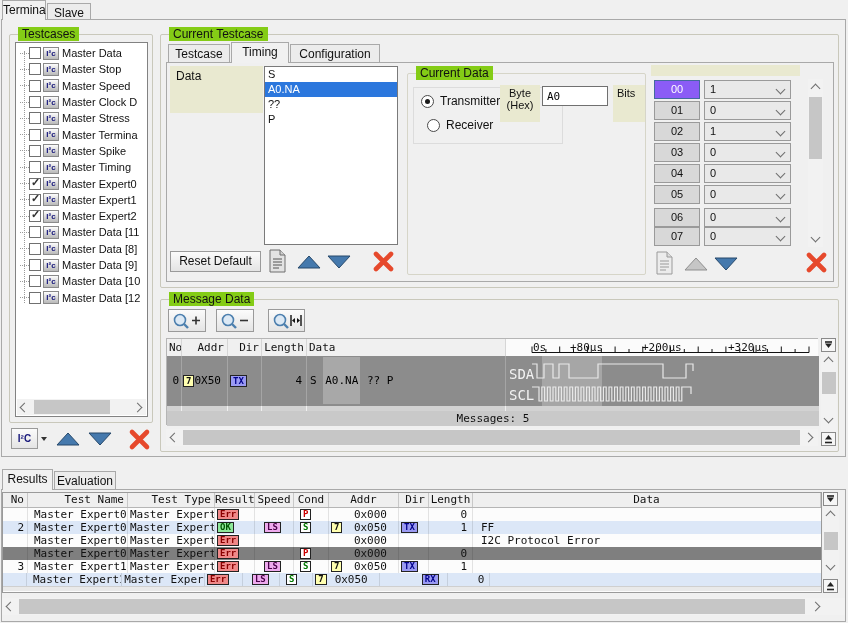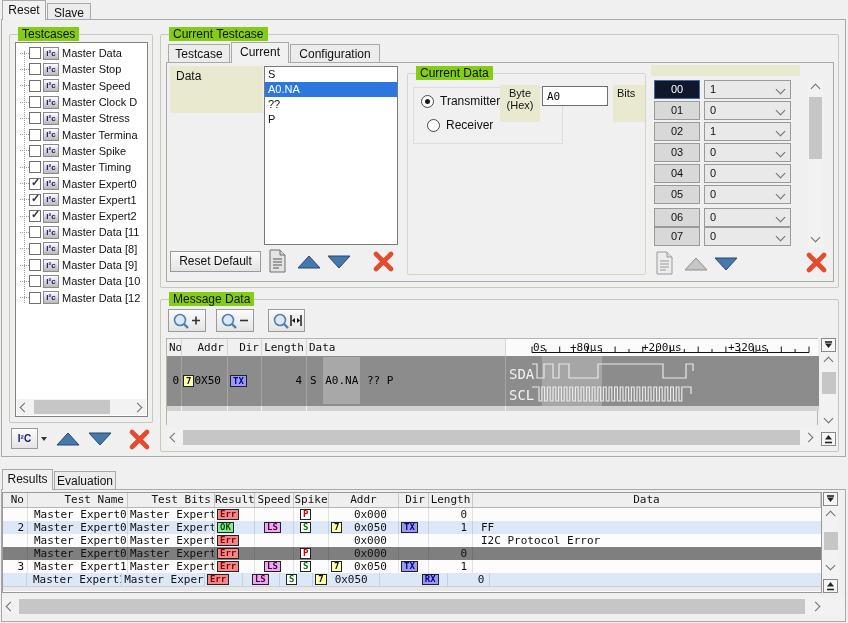--- a/index.html
+++ b/index.html
@@ -48,21 +48,21 @@
 .ylab{position:absolute;background:#e9e9d0;font-size:12px;padding:3px 6px}
 
 
 .radio-row{position:absolute;display:flex;align-items:center}
 .radio{width:13px;height:13px;border:1px solid #4a4a4a;border-radius:50%;background:#fff;margin-right:6px;position:relative;flex:none}
 .radio.sel::after{content:'';position:absolute;left:3px;top:3px;width:5px;height:5px;border-radius:50%;background:#1a1a1a}
 
 
 .bitrow{position:absolute;height:21px;width:153px}
 .bitidx{position:absolute;left:0;top:1px;width:46px;height:19px;background:#d8d8d8;border:1px solid #9a9a9a;text-align:center;font-size:11px;line-height:17px}
-.bitidx.sel{background:#0f172a;border-color:#44699f;color:#fff}
+.bitidx.sel{background:#8b5cf6;border-color:#44699f;color:#fff}
 .bitval{position:absolute;left:50px;top:1px;width:87px;height:19px;background:#e9e9e9;border:1px solid #9a9a9a;font-size:11px;line-height:17px;padding-left:5px}
 .bitval .chv{right:6px;top:5px}
 
 
 .mhead{position:absolute;top:0;height:17px;background:#f0f0f0;font-size:11px;line-height:17px;border-right:1px solid #d6d6d6;white-space:nowrap;overflow:hidden}
 .mcell{position:absolute;top:17px;height:50px;background:#8c8c8c;border-right:1px solid #a5a5a5;font-size:11px;line-height:50px;color:#000;white-space:nowrap;overflow:hidden}
 .mthin{position:absolute;top:67px;height:5px;background:#d2d2d2;border-right:1px solid #f0f0f0}
 .badge{display:inline-block;font-family:"DejaVu Sans Mono",monospace;font-size:9px;font-weight:bold;line-height:10px;border:1px solid #222;padding:0 2px;vertical-align:middle;background:#fff}
 .b-seven{background:#ffffb0;color:#111}
 .b-dir{background:#9a9af2;color:#00008b}
@@ -84,21 +84,21 @@
 .rrow .badge{line-height:9px;margin-top:0}
 .rstrip{height:5px;background:#e9e9e9;border-top:1px solid #cfcfcf}
 
 .wavehl{position:absolute;background:#a6a6a6}
 .sig{position:absolute;left:3px;font-family:"DejaVu Sans Mono",monospace;font-size:14px;color:#f2f2f2;line-height:10px}
 .tl-lab{position:absolute;top:0;font-size:11px;color:#111;white-space:nowrap}
 </style>
 </head>
 <body>
 
-<div class="tab active" style="left:2px;top:0;width:44px;height:20px"><span>Reset</span></div>
+<div class="tab active" style="left:2px;top:0;width:44px;height:20px"><span>Termina</span></div>
 <div class="tab" style="left:47px;top:3px;width:44px;height:17px"><span>Slave</span></div>
 
 <div class="panel" style="left:1px;top:19px;width:845px;height:438px"></div>
 
 <div class="gbox" style="left:9px;top:34px;width:144px;height:389px">
   <span class="glab">Testcases</span>
 </div>
 <div class="treebox" style="left:15px;top:42px;width:133px;height:375px">
   <div class="tree" id="tree">
       <div class="trow">
@@ -220,21 +220,21 @@
     <polygon points="2,2 24,2 13,14" fill="#4579ad" stroke="#27496b"></polygon>
   </svg>
 <svg class="icon" style="left:126px;top:426px" width="27" height="27">
     <path d="M6 6 L21 21 M21 6 L6 21" stroke="#e6492c" stroke-width="4.6" stroke-linecap="round"></path>
   </svg>
 
 <div class="gbox" style="left:160px;top:34px;width:679px;height:254px">
   <span class="glab">Current Testcase</span>
 </div>
 <div class="tab" style="left:168px;top:44px;width:62px;height:18px"><span>Testcase</span></div>
-<div class="tab active" style="left:231px;top:42px;width:58px;height:21px"><span>Current</span></div>
+<div class="tab active" style="left:231px;top:42px;width:58px;height:21px"><span>Timing</span></div>
 <div class="tab" style="left:290px;top:44px;width:90px;height:18px"><span>Configuration</span></div>
 
 <div class="panel" style="left:166px;top:62px;width:668px;height:220px">
 
   <div class="ylab" style="left:3px;top:3px;width:93px;height:47px">Data</div>
 
   <div class="listbox" style="left:97px;top:3px;width:134px;height:179px" id="data-listbox">
       <div class="litem">S</div>
       <div class="litem sel">A0.NA</div>
       <div class="litem">??</div>
@@ -414,20 +414,21 @@
     </div>
   </div>
 
   <div class="mthin" style="left:0;width:15px"></div>
   <div class="mthin" style="left:15px;width:46px"></div>
   <div class="mthin" style="left:61px;width:34px"></div>
   <div class="mthin" style="left:95px;width:45px"></div>
   <div class="mthin" style="left:140px;width:199px"></div>
   <div class="mthin" style="left:339px;width:313px;border-right:none"></div>
 
+  <div class="abs mono" style="left:0;top:72px;width:652px;height:15px;background:#c9c9c9;text-align:center;font-size:11px;line-height:15px">Messages: 5</div>
 </div>
 
 <div class="sbtrack" style="left:166px;top:429px;width:652px;height:17px">
   <span class="chv chvL" style="left:5px;top:5px"></span>
   <div class="sthumb" style="left:17px;top:1px;width:617px;height:15px"></div>
   <span class="chv chvR" style="right:6px;top:5px"></span>
 </div>
 
 <div class="sbtrack" style="left:821px;top:338px;width:16px;height:108px">
   <div class="jmp" style="left:0;top:0"><svg width="13" height="12">
@@ -445,24 +446,24 @@
 
 <div class="tab active" style="left:2px;top:469px;width:51px;height:21px"><span>Results</span></div>
 <div class="tab" style="left:54px;top:471px;width:62px;height:19px"><span>Evaluation</span></div>
 
 <div class="panel" style="left:1px;top:489px;width:845px;height:133px"></div>
 
 <div class="rtable" style="left:2px;top:492px;width:820px;height:101px">
   <div class="rhead" id="res-head">
       <span style="width: 25px; text-align: right; padding-right: 3px;">No</span>
       <span style="width: 100px; text-align: right; padding-right: 3px;">Test Name</span>
-      <span style="width: 87px; text-align: right; padding-right: 3px;">Test Bits</span>
+      <span style="width: 87px; text-align: right; padding-right: 3px;">Test Type</span>
       <span style="width: 40px;">Result</span>
       <span style="width: 39px; text-align: center;">Speed</span>
-      <span style="width: 35px; text-align: center;">Spike</span>
+      <span style="width: 35px; text-align: center;">Cond</span>
       <span style="width: 70px; text-align: center;">Addr</span>
       <span style="width: 30px; text-align: right; padding-right: 3px;">Dir</span>
       <span style="width: 44px; text-align: center;">Length</span>
       <span style="width: 348px; text-align: center;">Data</span>
     </div>
   <div id="res-body">
       <div class="rrow">
         <div class="al-r" style="width: 25px; padding-right: 3px;"></div>
         <div style="width: 100px; padding-left: 6px;">Master Expert0</div>
         <div style="width: 87px; padding-left: 2px;">Master Expert</div>

